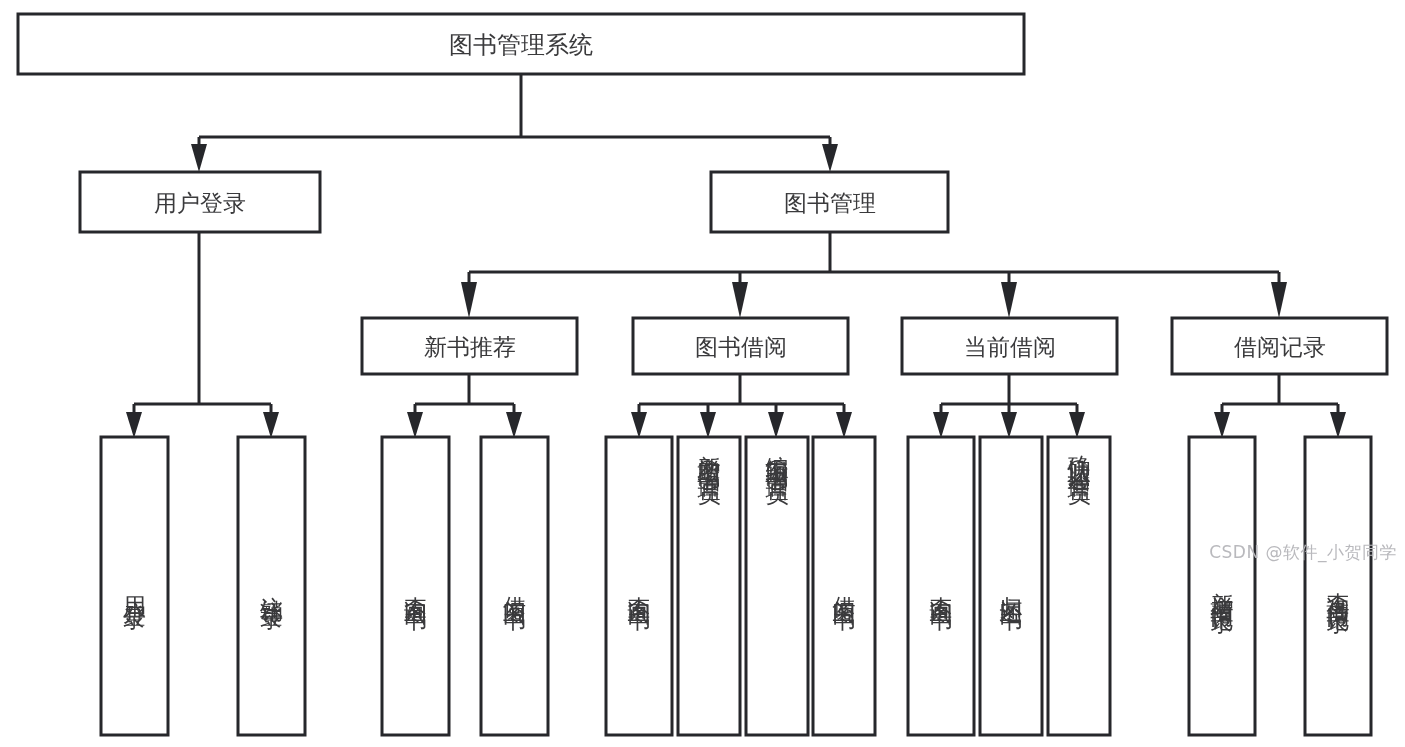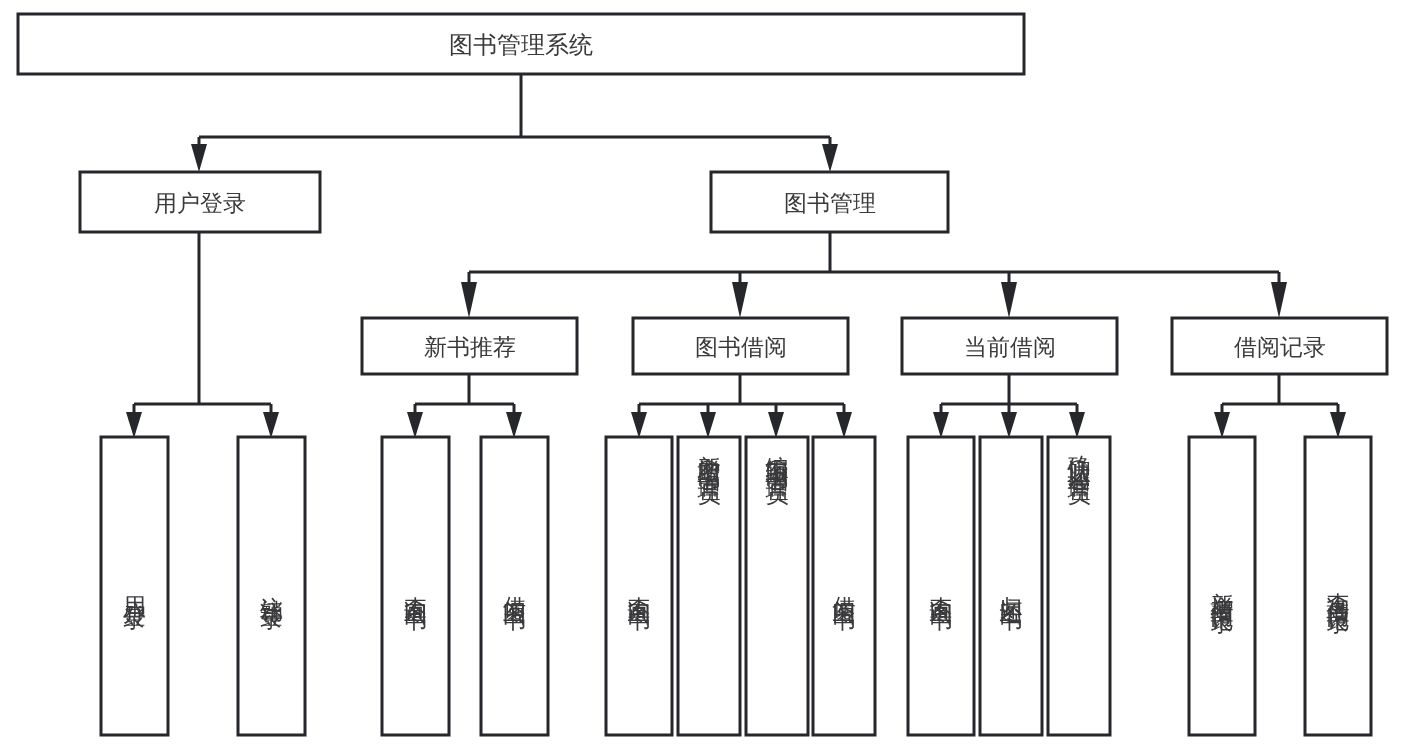--- a/index.html
+++ b/index.html
@@ -262,14 +262,15 @@
   </div>
 
   <div class="vtext-wrap" style="left:1189px; top:437px; width:66px; height:298px;">
     <span class="vtext">新增借阅记录</span>
   </div>
 
   <div class="vtext-wrap" style="left:1305px; top:437px; width:66px; height:298px;">
     <span class="vtext">查询借阅记录</span>
   </div>
 
+  <div class="watermark-text">CSDN @软件_小贺同学</div>
 
 </div>
 
 </body></html>

